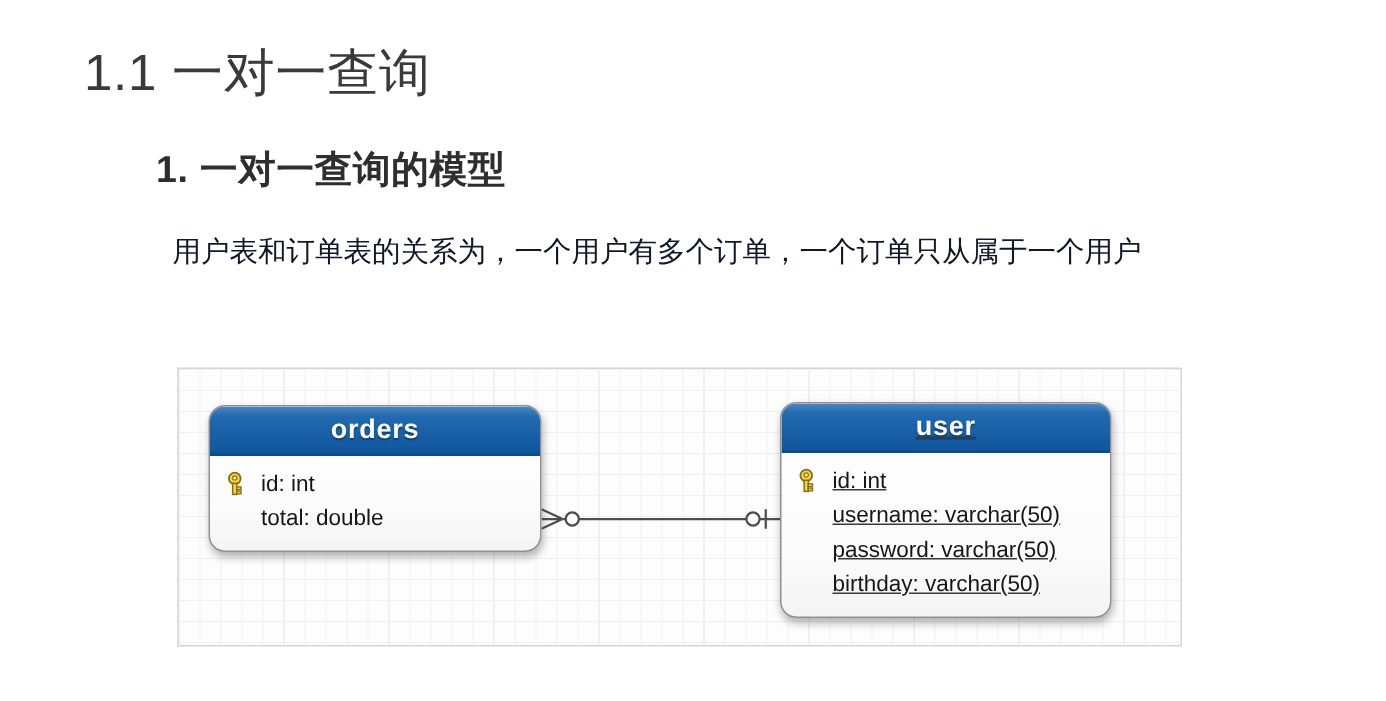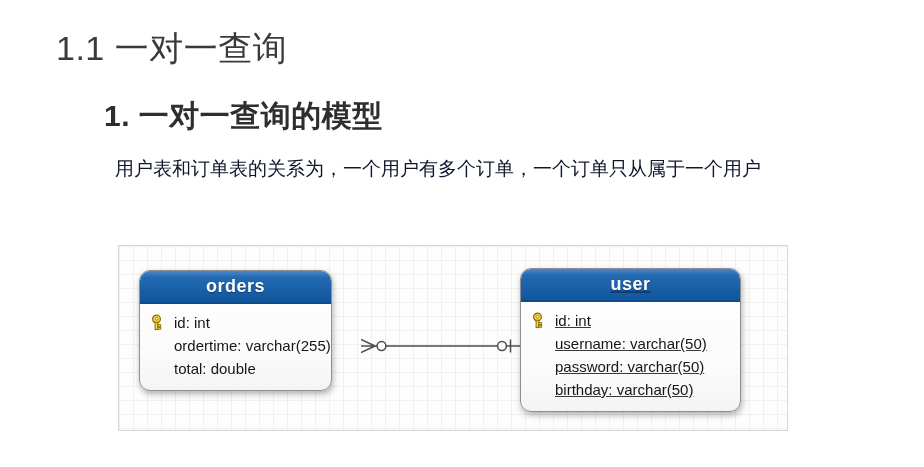--- a/index.html
+++ b/index.html
@@ -10,21 +10,21 @@
     color: #3a3a3a;
   }
   .page { position: absolute; inset: 0; background: #ffffff; }
 
   .h1 {
     position: absolute; left: 56px; top: 26px;
     font-size: 34px; font-weight: normal; color: #3a3a3a; letter-spacing: 0.5px;
   }
   .h2 {
     position: absolute; left: 104px; top: 96px;
-    font-size: 30px; font-weight: bold; color: #2e2e2e; letter-spacing: 0.5px;
+    font-size: 25px; font-weight: bold; color: #2e2e2e; letter-spacing: 0.5px;
   }
   .para {
     position: absolute; left: 115px; top: 150px; width: 720px;
     font-size: 19px; line-height: 38px; color: #0f172a;
   }
   .para .pline { display: block; white-space: nowrap; }
 
   
   .diagram {
     position: absolute; left: 118px; top: 245px; width: 670px; height: 186px;
@@ -32,21 +32,21 @@
     background-image:
       linear-gradient(#f0f0f0 1px, transparent 1px),
       linear-gradient(90deg, #f0f0f0 1px, transparent 1px),
       linear-gradient(#e3e3e3 1px, transparent 1px),
       linear-gradient(90deg, #e3e3e3 1px, transparent 1px);
     background-size: 14px 14px, 14px 14px, 70px 70px, 70px 70px;
     border: 1px solid #d6d6d6;
   }
 
   .er-table {
-    position: absolute; width: 193px;
+    position: absolute; width: 222px;
     background: linear-gradient(180deg, #ffffff 0%, #fbfbfb 70%, #f4f4f4 100%);
     border: 1px solid #8f8f8f; border-radius: 11px;
     box-shadow: 1px 3px 6px rgba(0,0,0,0.30);
     overflow: hidden;
   }
   .er-table.orders { left: 20px; top: 24px; }
   .er-table.user   { left: 401px; top: 22px; width: 221px; text-decoration: underline; }
 
   .er-header {
     height: 33px; display: flex; align-items: center; justify-content: center;
@@ -94,23 +94,20 @@
               <circle cx="8.5" cy="5" r="3.9" fill="#f8d53c" stroke="#8a6d13" stroke-width="1.2"></circle>
               <rect x="7.1" y="8.2" width="2.8" height="7.4" fill="#f8d53c" stroke="#8a6d13" stroke-width="1"></rect>
               <rect x="9.8" y="10.6" width="2.9" height="1.8" fill="#f8d53c" stroke="#8a6d13" stroke-width="0.9"></rect>
               <rect x="9.8" y="13.4" width="2.9" height="1.8" fill="#f8d53c" stroke="#8a6d13" stroke-width="0.9"></rect>
               <circle cx="8.5" cy="4.6" r="1.4" fill="#fffbe6" stroke="#8a6d13" stroke-width="0.8"></circle>
             </svg>
           </span>
           <span>id: int</span>
         </div>
         <div class="er-row noicon">
-          <span>ordertime: varchar(255)</span>
-        </div>
-        <div class="er-row noicon">
           <span>total: double</span>
         </div>
       </div>
     </div>
 
     <svg class="connector" viewBox="0 0 159 20" fill="none" stroke="#4d4d4d" stroke-width="1.5">
       <line x1="14" y1="10" x2="159" y2="10"></line>
       <g>
         <path d="M14 10 L0 3.5 M14 10 L0 10 M14 10 L0 16.5"></path>
         <circle cx="20.5" cy="10" r="4.4" fill="#fdfdfd"></circle>

